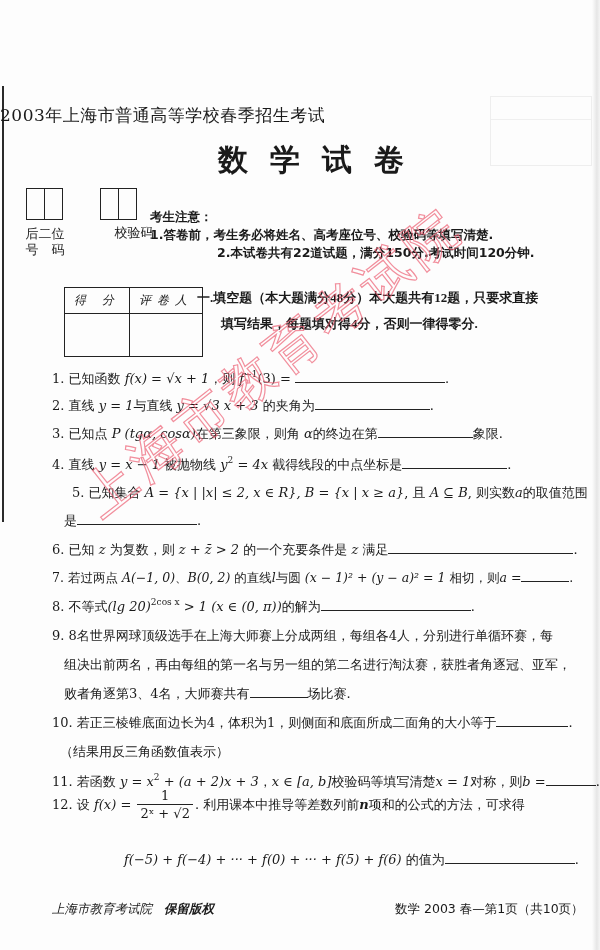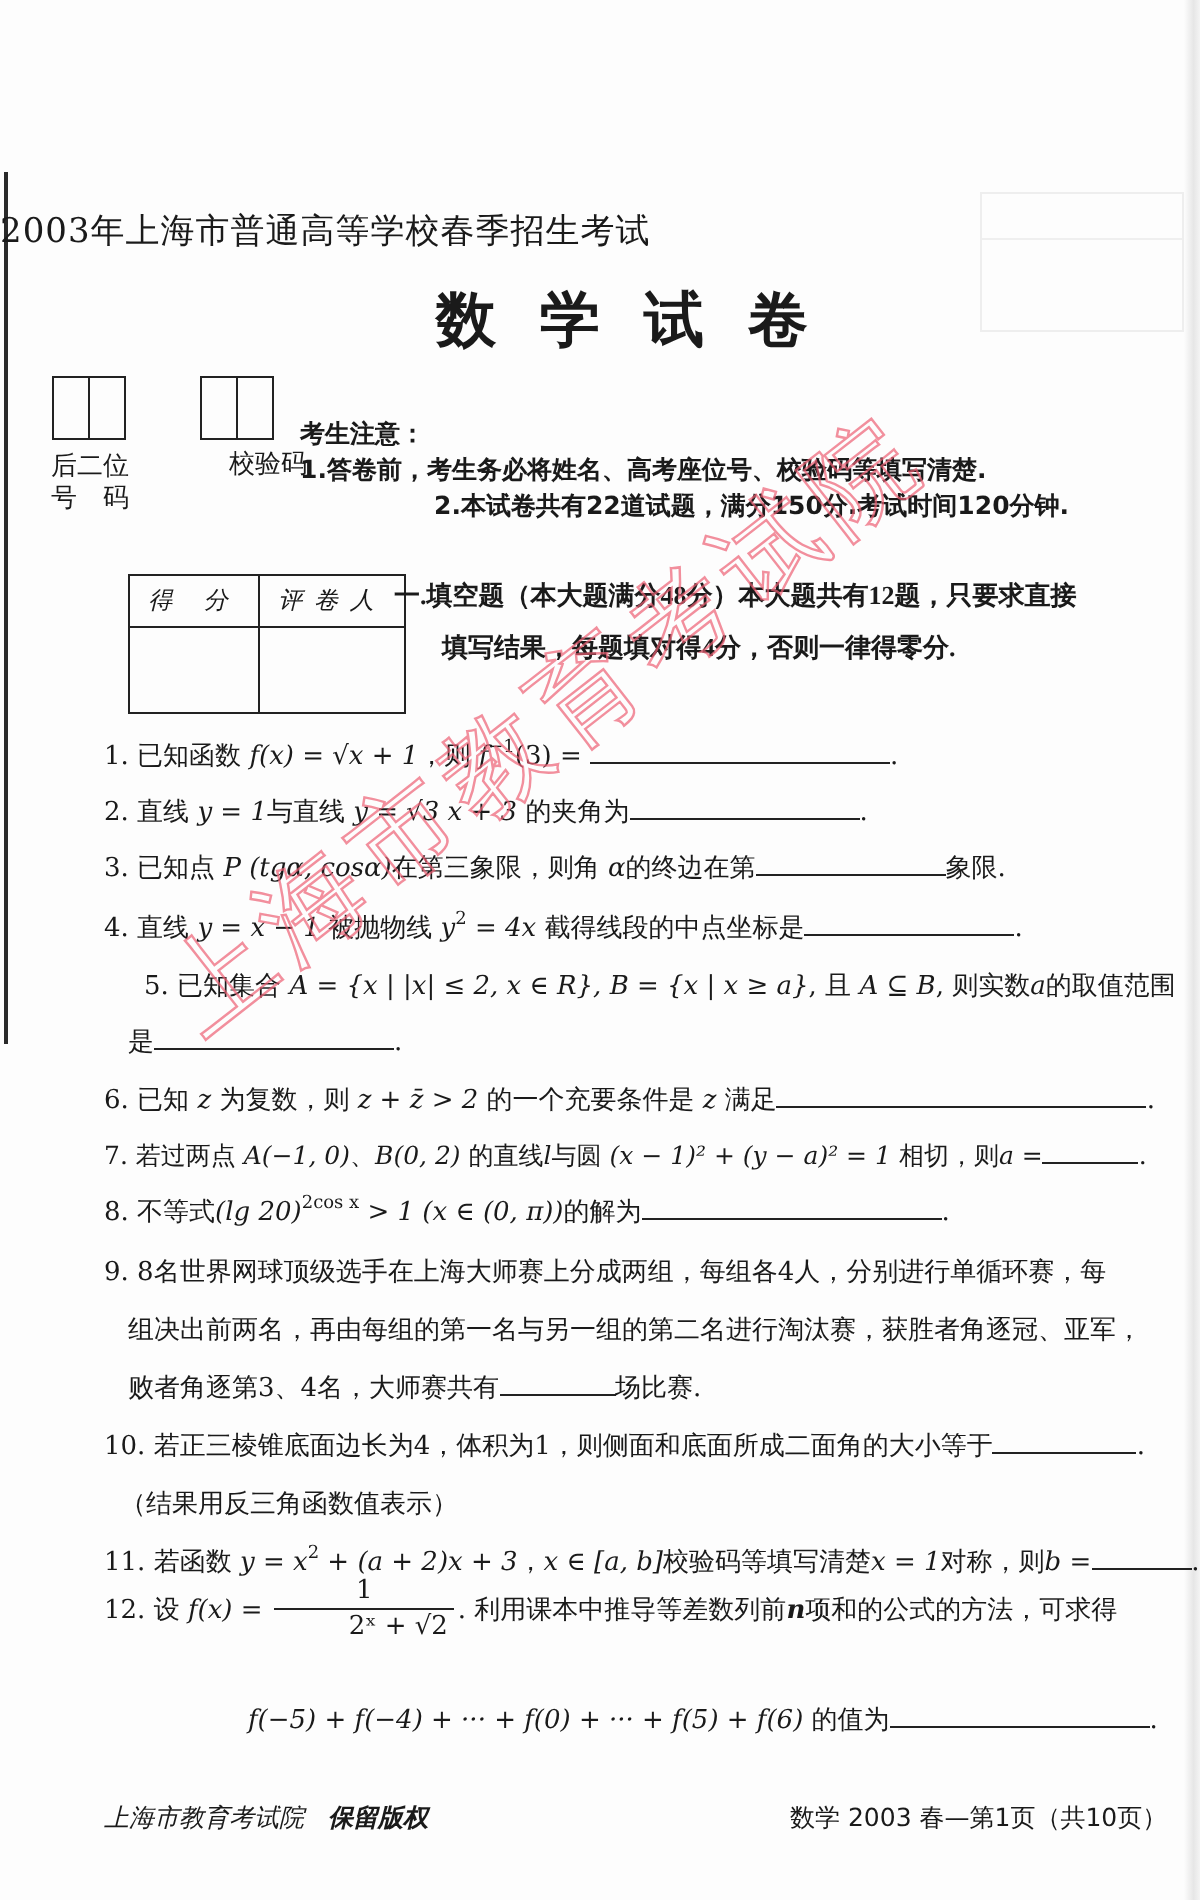--- a/index.html
+++ b/index.html
@@ -52,21 +52,21 @@
     font-family: Liberation Serif, serif; line-height: 26px; }
   .section-head .l2 { padding-left: 24px; }
 
   .q { position: absolute; font-size: 13px; white-space: nowrap; font-family: "DejaVu Serif", serif; }
   .q i { font-family: "DejaVu Serif", serif; font-style: italic; text-align: center; }
   .blank { display: inline-block; border-bottom: 1px solid #222; height: 12px; vertical-align: baseline; }
   .sup { font-size: 9px; vertical-align: 6px; }
 
   .frac { display: inline-block; vertical-align: middle; text-align: center; margin: 0 2px; }
   .frac .num { display: block; border-bottom: 1px solid #222; padding: 0 3px; font-size: 13px; line-height: 16px; }
-  .frac .den { display: block; font-size: 13px; line-height: 18px; padding: 0 3px; margin-left: 34px; }
+  .frac .den { display: block; font-size: 13px; line-height: 18px; padding: 0 3px; }
 
   .footer-left { position: absolute; left: 52px; top: 901px; font-size: 12.5px; font-family: "DejaVu Sans", sans-serif; font-style: italic; }
   .footer-left b { margin-left: 12px; }
   .footer-right { position: absolute; left: 395px; top: 901px; font-size: 12.5px; font-family: "DejaVu Sans", sans-serif; }
 </style>
 </head>
 <body>
 
 <div class="right-shadow"></div>
 <div class="binding-line"></div>

